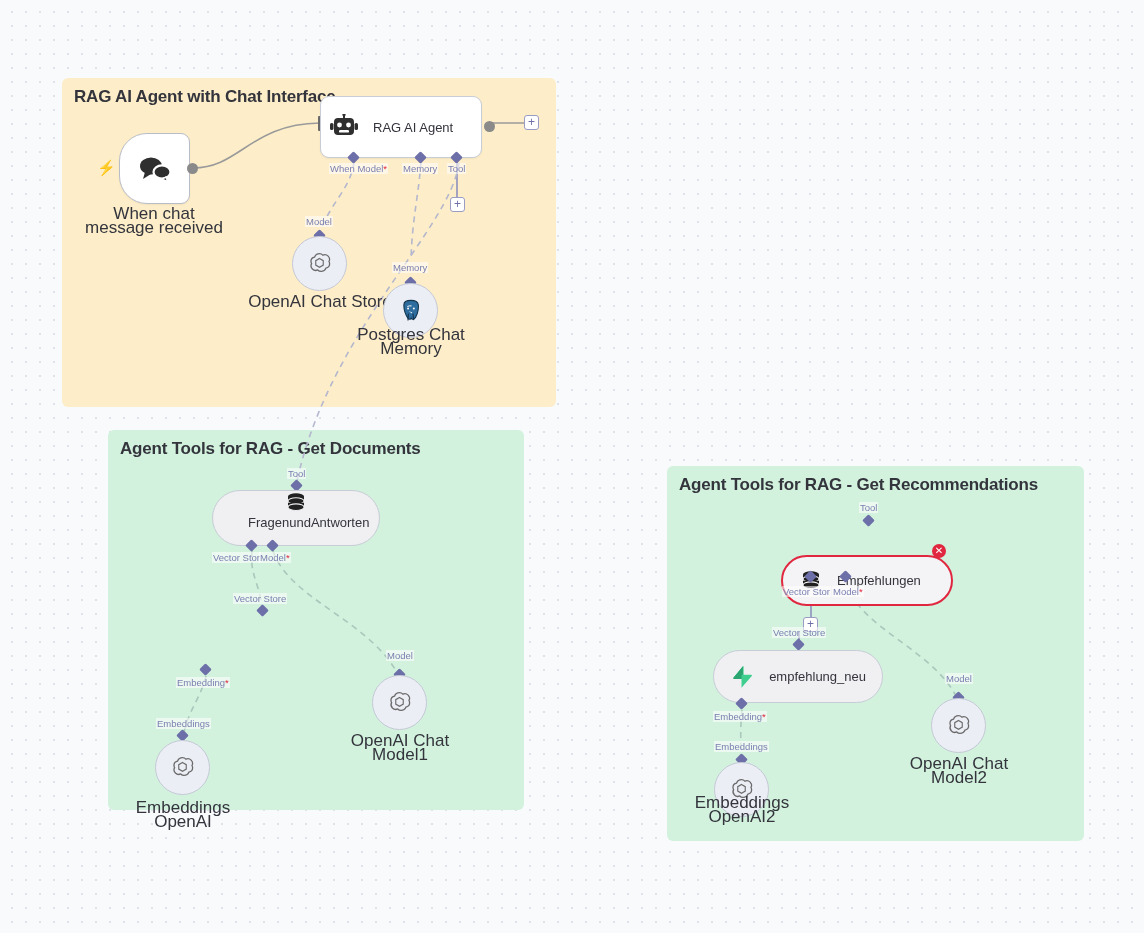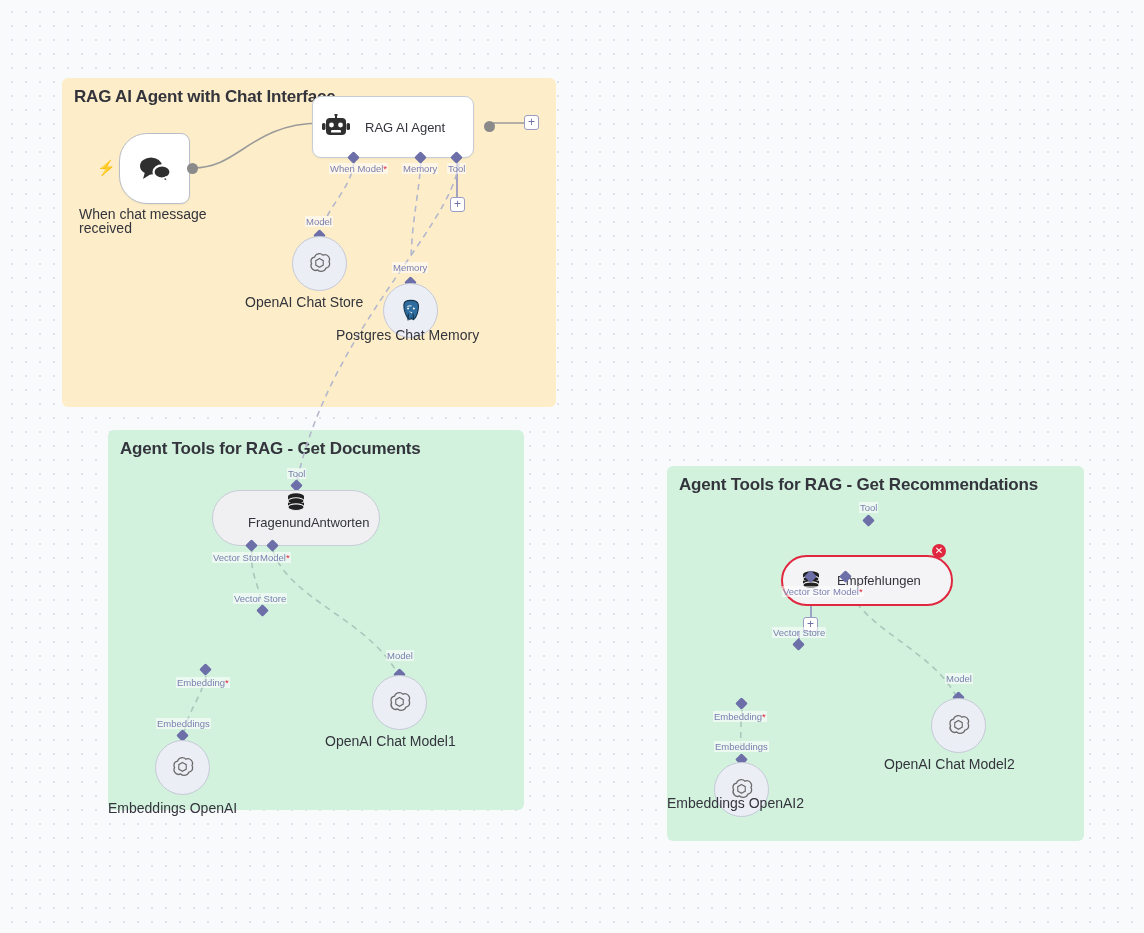--- a/index.html
+++ b/index.html
@@ -82,23 +82,23 @@
   .node-circle {
     background: #eceef6;
     border: 1px solid #c5c9d6;
     border-radius: 50%;
     display: flex; align-items: center; justify-content: center;
   }
 
   
   .node-caption {
     position: absolute;
-    font-size: 14px;
+    font-size: 17px;
     color: #33343c;
-    text-align: left;
+    text-align: center;
     line-height: 14px;
   }
 
   
   .port-label {
     position: absolute;
     font-size: 9.5px;
     color: #7a7fb0;
     background: rgba(255,255,255,0.55);
     white-space: nowrap;
@@ -206,21 +206,21 @@
       <ellipse cx="13" cy="11" rx="11" ry="8.6" fill="#2f2f2f"></ellipse>
       <path d="M7,17 L5,24 L13,19 Z" fill="#2f2f2f"></path>
       <ellipse cx="24" cy="17" rx="8.5" ry="6.7" fill="#2f2f2f" stroke="#ffffff" stroke-width="2.2"></ellipse>
       <path d="M28,22 L30,27 L24,24 Z" fill="#2f2f2f" stroke="#ffffff" stroke-width="1.6"></path>
     </svg>
   </div>
   <div class="dot-out" style="left:187px; top:163px;"></div>
   <div class="node-caption" style="left:79px; top:207px; width:150px;">When chat message received</div>
 
   <div class="stub-in" style="left:318px; top:116px;"></div>
-  <div class="node node-main" style="left:312px; top:96px; width:162px; height:62px;padding-left:8px;">
+  <div class="node node-main" style="left:320px; top:96px; width:162px; height:62px;padding-left:8px;">
     <svg class="ic" width="30" height="26" viewBox="0 0 30 26">
       <rect x="5" y="4" width="20" height="17" rx="4" fill="#2f2f2f"></rect>
       <rect x="1" y="9" width="3.5" height="7" rx="1.6" fill="#2f2f2f"></rect>
       <rect x="25.5" y="9" width="3.5" height="7" rx="1.6" fill="#2f2f2f"></rect>
       <path d="M15,0 L15,4" stroke="#2f2f2f" stroke-width="2"></path>
       <circle cx="15" cy="0.8" r="1.6" fill="#2f2f2f"></circle>
       <circle cx="10.5" cy="11" r="2.4" fill="#ffffff"></circle>
       <circle cx="19.5" cy="11" r="2.4" fill="#ffffff"></circle>
       <rect x="10" y="16" width="10" height="2.6" rx="1.2" fill="#ffffff"></rect>
     </svg>
@@ -318,20 +318,27 @@
   </div>
   <div class="err-badge" style="left:932px; top:544px;">✕</div>
   <div class="diamond" style="left:806px; top:572px;"></div>
   <div class="port-label" style="left:782px; top:586px;"><span>Vector Stor</span></div>
   <div class="diamond" style="left:841px; top:572px;"></div>
   <div class="port-label" style="left:832px; top:586px;"><span>Model</span><span class="req">*</span></div>
   <div class="plus-btn" style="left:803px; top:617px;">+</div>
 
   <div class="diamond" style="left:794px; top:640px;"></div>
   <div class="port-label" style="left:772px; top:627px;">Vector Store</div>
+  <div class="node node-pill" style="left:713px; top:650px; width:170px; height:53px;">
+    <svg class="ic" width="26" height="26" viewBox="0 0 24 24">
+      <path d="M12.3 1.8 L3.3 12.6 a.8 .8 0 0 0 .62 1.3 H11 V22.2 L20.8 11.1 a.8 .8 0 0 0-.62-1.3 H13 V1.8 Z" fill="#3ecf8e"></path>
+      <path d="M11 13.9 H3.92 a.8 .8 0 0 1-.62-1.3 L12.3 1.8 V9.8 H11 Z" fill="#2ba56f"></path>
+    </svg>
+    <span class="node-title">empfehlung_neu</span>
+  </div>
   <div class="diamond" style="left:737px; top:699px;"></div>
   <div class="port-label" style="left:713px; top:711px;"><span>Embedding</span><span class="req">*</span></div>
 
   <div class="diamond" style="left:954px; top:693px;"></div>
   <div class="port-label" style="left:945px; top:673px;">Model</div>
   <div class="node node-circle" style="left:931px; top:698px; width:55px; height:55px;">
     <svg class="ic" width="25" height="25" viewBox="0 0 24 24">
       <path d="M12 2.6c-2.2 0-4 1.3-4.7 3.2-2 .3-3.5 2-3.5 4.1 0 .8.2 1.5.6 2.2-.9 1.7-.6 3.8.8 5.2 1.4 1.4 3.4 1.7 5.1.9.8.9 2 1.4 3.2 1.4 2.2 0 4-1.3 4.7-3.2 2-.3 3.5-2 3.5-4.1 0-.8-.2-1.5-.6-2.2.9-1.7.6-3.8-.8-5.2-1.4-1.4-3.4-1.7-5.1-.9-.8-.9-2-1.4-3.2-1.4z" fill="none" stroke="#6b6b6b" stroke-width="1.25"></path>
       <path d="M12 7.2 L15.6 9.3 L15.6 13.5 L12 15.6 L8.4 13.5 L8.4 9.3 Z" fill="none" stroke="#6b6b6b" stroke-width="1.1"></path>
     </svg>

